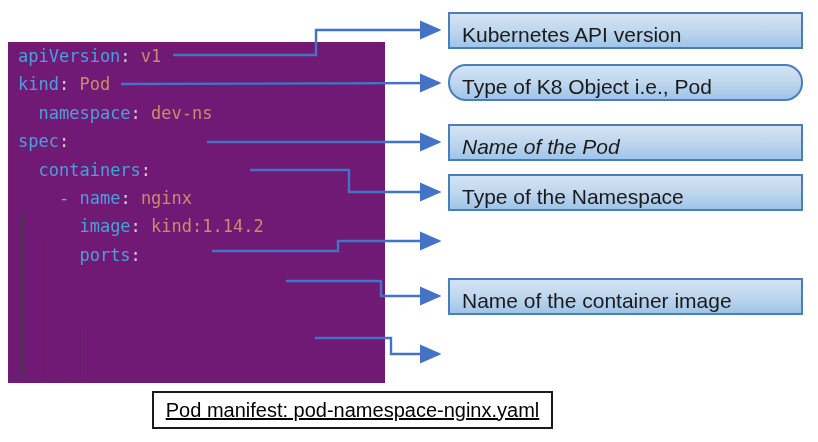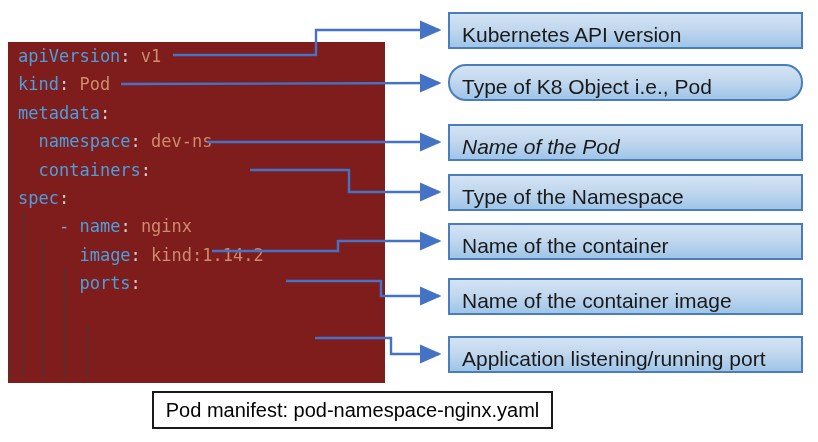--- a/index.html
+++ b/index.html
@@ -7,21 +7,21 @@
     position:relative;
     width:818px;height:442px;
     background:#ffffff;
     font-family:"Liberation Sans", sans-serif;
     overflow:hidden;
   }
 
   
   .editor{
     position:absolute;left:8px;top:42px;width:377px;height:341px;
-    background:#7f1d1d;
+    background:#701a75;
     z-index:1;
   }
   .guides{position:absolute;inset:0;z-index:0;}
   .guide{position:absolute;width:1px;background:#3a3a3a;}
   .code-lines{position:absolute;inset:0;z-index:1;padding-left:10px;}
   .code-line{
     height:28.4px;line-height:28.4px;white-space:pre;
     font-family:"DejaVu Sans Mono", monospace;
     font-size:17px;letter-spacing:0;
   }
@@ -53,68 +53,62 @@
     fill:none;stroke:#4472c4;stroke-width:2.4px;
   }
 
   
   .caption-box{
     position:absolute;left:152px;top:391px;width:401px;height:38px;
     background:#ffffff;border:2px solid #1a1a1a;box-sizing:border-box;
     display:flex;align-items:center;justify-content:center;
     font-size:20px;color:#000000;
     z-index:2;
+    text-decoration:underline;
   }
 </style>
 </head>
 <body>
 
 <div id="stage">
 
   <div class="editor">
     <div class="guides">
       <div class="guide" style="left:3px;top:86px;height:250px;"></div>
       <div class="guide" style="left:14px;top:170px;height:166px;"></div>
       <div class="guide" style="left:35px;top:198px;height:138px;"></div>
       <div class="guide" style="left:57px;top:226px;height:110px;"></div>
       <div class="guide" style="left:79px;top:282px;height:54px;"></div>
     </div>
     <div class="code-lines">
         <div class="code-line"><span class="tok-key">apiVersion</span><span class="tok-punc">: </span><span class="tok-str">v1</span></div>
         <div class="code-line"><span class="tok-key">kind</span><span class="tok-punc">: </span><span class="tok-str">Pod</span></div>
-        <div class="code-line"><span class="tok-key">metadata</span><span class="tok-punc">:</span></div>
         <div class="code-line"><span class="tok-ws">  </span><span class="tok-key">namespace</span><span class="tok-punc">: </span><span class="tok-str">dev-ns</span></div>
+        <div class="code-line"><span class="tok-key">spec</span><span class="tok-punc">:</span></div>
         <div class="code-line"><span class="tok-ws">  </span><span class="tok-key">containers</span><span class="tok-punc">:</span></div>
-        <div class="code-line"><span class="tok-key">spec</span><span class="tok-punc">:</span></div>
         <div class="code-line"><span class="tok-ws">    </span><span class="tok-dash">- </span><span class="tok-key">name</span><span class="tok-punc">: </span><span class="tok-str">nginx</span></div>
         <div class="code-line"><span class="tok-ws">      </span><span class="tok-key">image</span><span class="tok-punc">: </span><span class="tok-str">kind:1.14.2</span></div>
         <div class="code-line"><span class="tok-ws">      </span><span class="tok-key">ports</span><span class="tok-punc">:</span></div>
       </div>
   </div>
 
   <div class="label-box" style="top:12px;">
       <span>Kubernetes API version</span>
     </div>
   <div class="label-box" style="top:64px;border-radius:18px;">
       <span>Type of K8 Object i.e., Pod</span>
     </div>
   <div class="label-box" style="top:124px;font-style:italic;">
       <span>Name of the Pod</span>
     </div>
   <div class="label-box" style="top:174px;">
       <span>Type of the Namespace</span>
     </div>
-  <div class="label-box" style="top:223px;">
-      <span>Name of the container</span>
-    </div>
   <div class="label-box" style="top:278px;">
       <span>Name of the container image</span>
-    </div>
-  <div class="label-box" style="top:336px;">
-      <span>Application listening/running port</span>
     </div>
 
   <svg class="connectors" xmlns="http://www.w3.org/2000/svg">
     <defs>
       <marker id="arrowhead" markerWidth="9" markerHeight="8" refX="8" refY="4" orient="auto">
         <polygon points="0 0, 9 4, 0 8" fill="#4472c4"></polygon>
       </marker>
     </defs>
     <polyline points="173,55 316,55 316,30 439,30" marker-end="url(#arrowhead)"></polyline>
     <polyline points="121,84 439,83" marker-end="url(#arrowhead)"></polyline>

